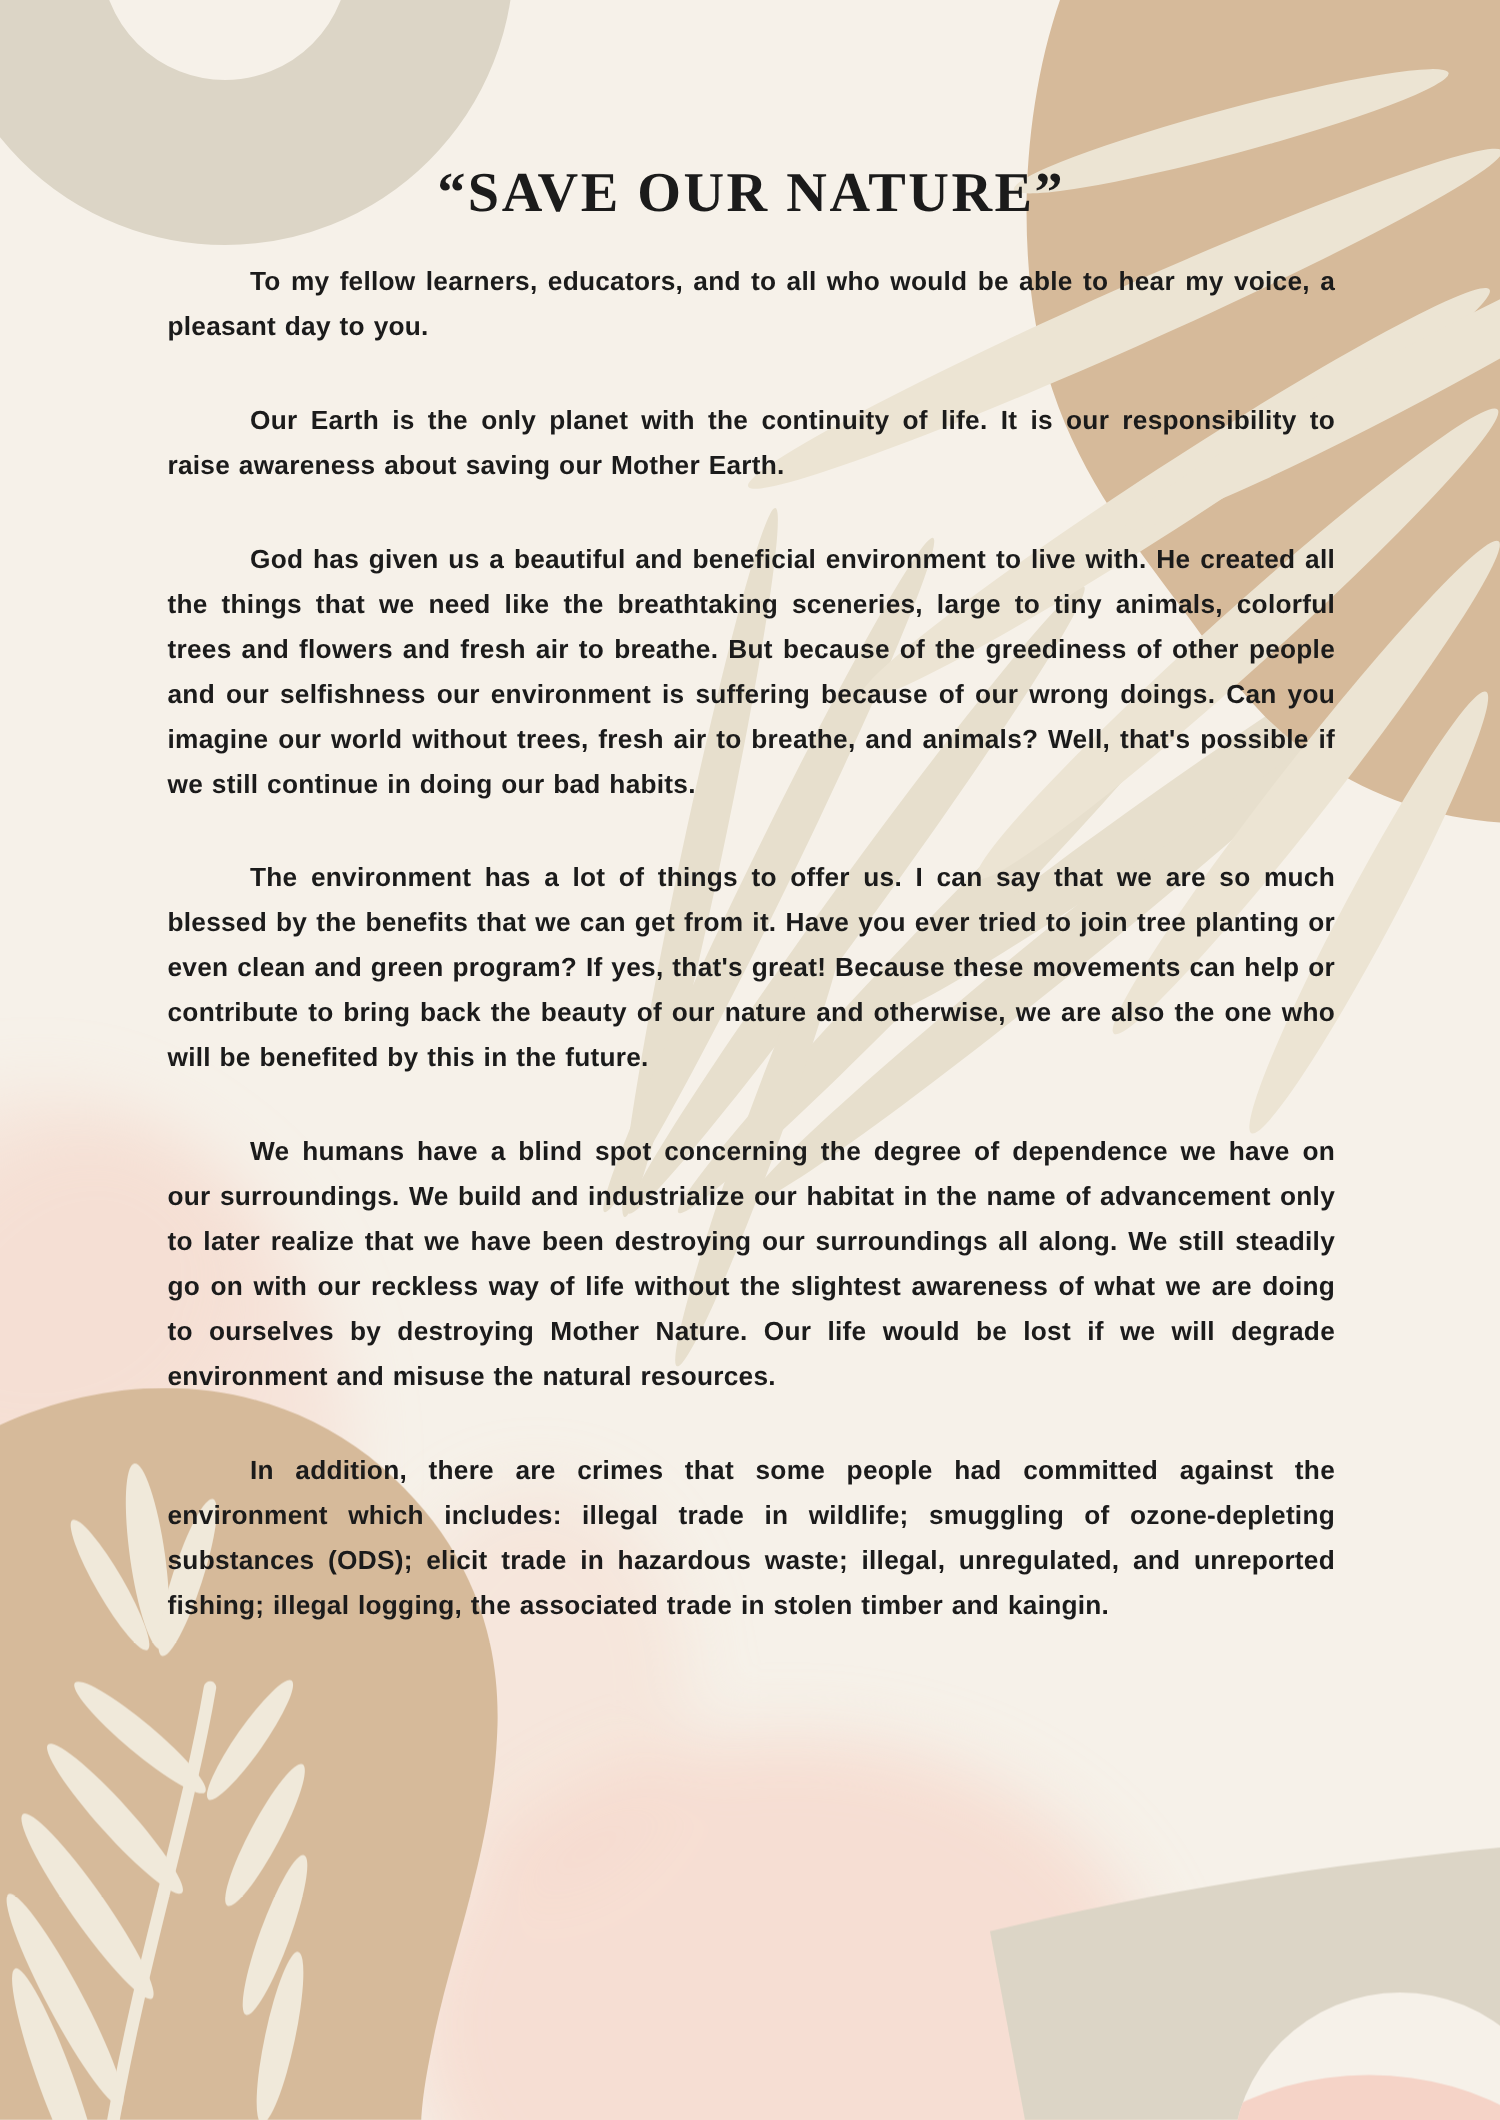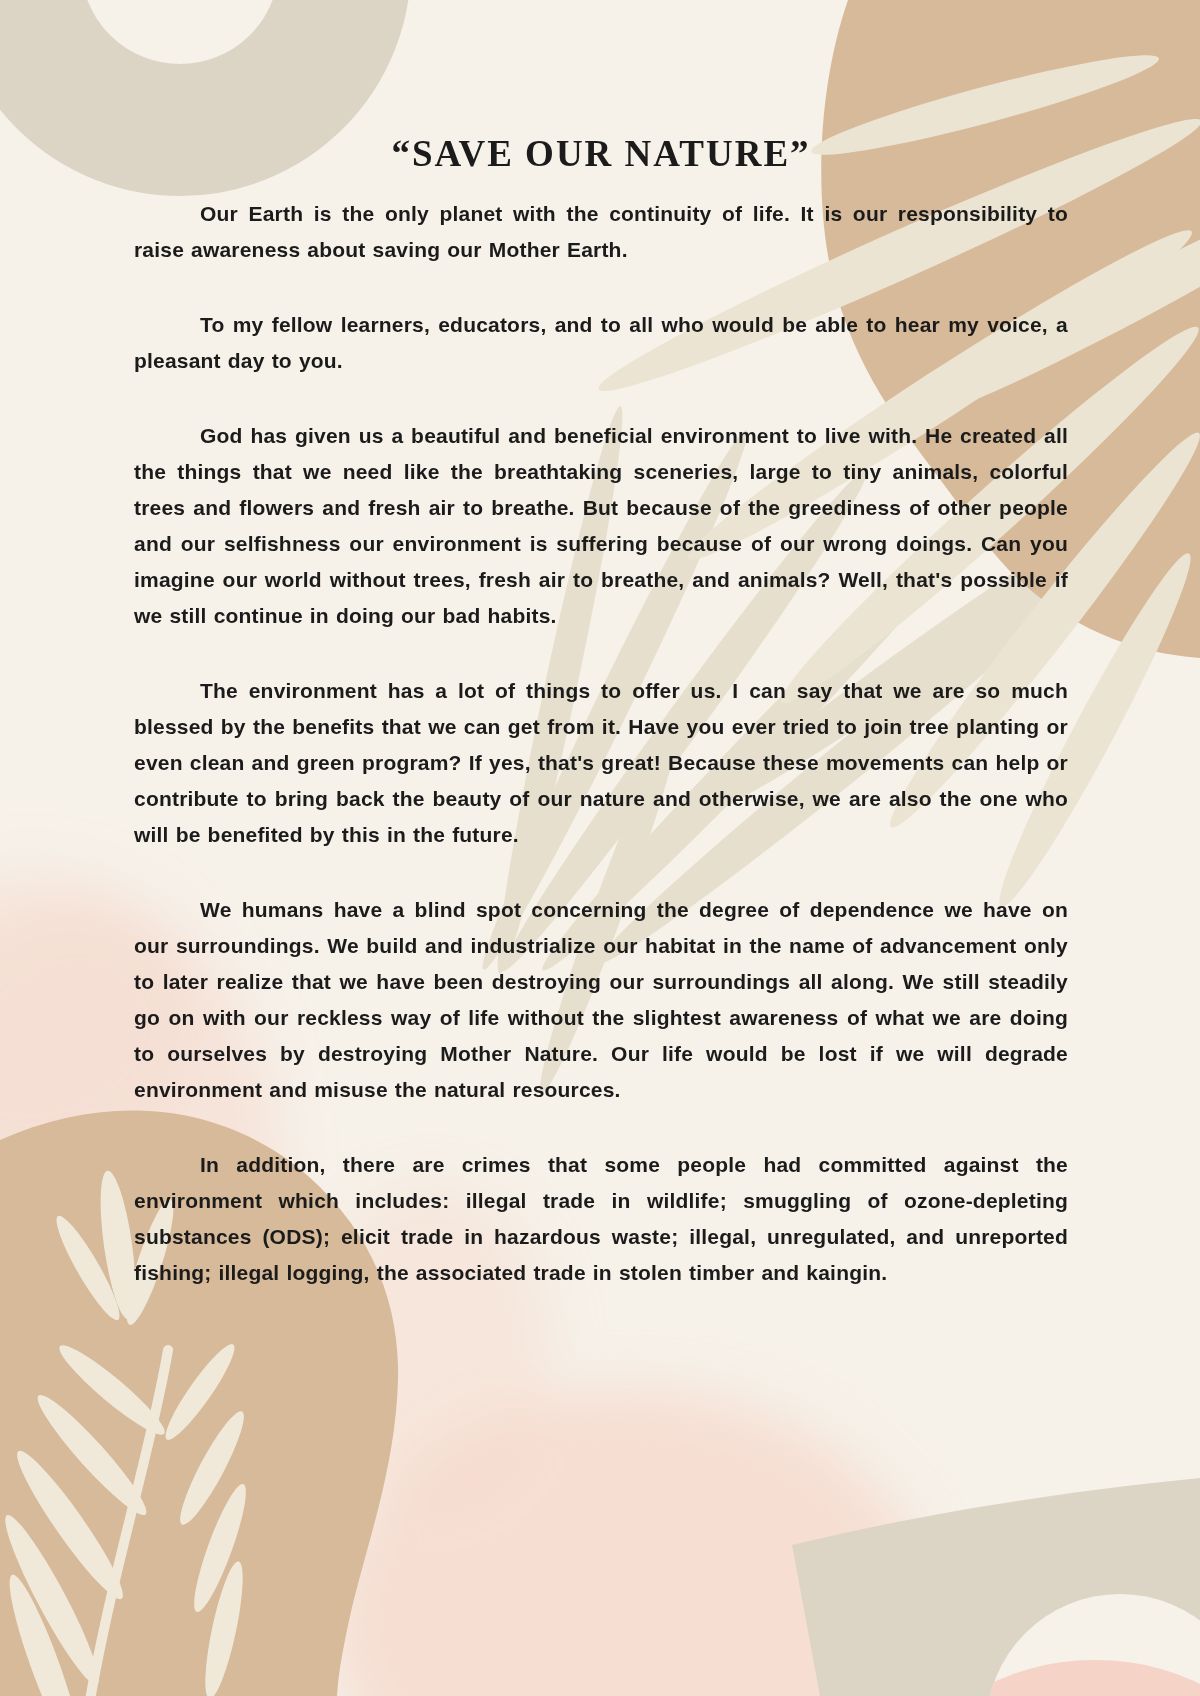--- a/index.html
+++ b/index.html
@@ -11,25 +11,25 @@
     font-family:"Liberation Sans",sans-serif;
   }
   .bg-art{position:absolute;inset:0;width:100%;height:100%;z-index:0;}
   .content{
     position:absolute;left:134px;top:130px;width:934px;z-index:1;
     color:var(--text,#1b1b1b);
   }
   .doc-title{
     font-family:"Liberation Serif","DejaVu Serif",serif;
     font-weight:900;
-    font-size:37px;
+    font-size:45px;
     line-height:48px;
     letter-spacing:2px;
     text-align:center;
-    margin:0 0 18px 0;
+    margin:0 0 30px 0;
     color:var(--text,#1b1b1b);
   }
   .doc-body p{
     font-size:21px;
     font-weight:700;
     line-height:36px;
     text-align:justify;
     text-indent:66px;
     margin:0 0 39px 0;
     letter-spacing:0.2px;
@@ -106,22 +106,22 @@
     <g>
       <path style="fill:var(--greige)" d="M 792,1545 C 930,1512 1060,1492 1200,1478 L 1200,1696 L 820,1696 Z"></path>
       <circle cx="1120" cy="1728" r="134" style="fill:var(--background)"></circle>
       <ellipse cx="1095" cy="1780" rx="175" ry="120" clip-path="url(#br-hole)" style="fill:var(--pink-deep)" opacity="0.9"></ellipse>
     </g>
   </svg>
 
   <div class="content">
     <h1 class="doc-title">“SAVE OUR NATURE”</h1>
     <div class="doc-body">
+      <p>To my fellow learners, educators, and to all who would be able to hear my voice, a pleasant day to you.</p>
       <p>Our Earth is the only planet with the continuity of life. It is our responsibility to raise awareness about saving our Mother Earth.</p>
-      <p>To my fellow learners, educators, and to all who would be able to hear my voice, a pleasant day to you.</p>
       <p>God has given us a beautiful and beneficial environment to live with. He created all the things that we need like the breathtaking sceneries, large to tiny animals, colorful trees and flowers and fresh air to breathe. But because of the greediness of other people and our selfishness our environment is suffering because of our wrong doings. Can you imagine our world without trees, fresh air to breathe, and animals? Well, that's possible if we still continue in doing our bad habits.</p>
       <p>The environment has a lot of things to offer us. I can say that we are so much blessed by the benefits that we can get from it. Have you ever tried to join tree planting or even clean and green program? If yes, that's great! Because these movements can help or contribute to bring back the beauty of our nature and otherwise, we are also the one who will be benefited by this in the future.</p>
       <p>We humans have a blind spot concerning the degree of dependence we have on our surroundings. We build and industrialize our habitat in the name of advancement only to later realize that we have been destroying our surroundings all along. We still steadily go on with our reckless way of life without the slightest awareness of what we are doing to ourselves by destroying Mother Nature. Our life would be lost if we will degrade environment and misuse the natural resources.</p>
       <p>In addition, there are crimes that some people had committed against the environment which includes: illegal trade in wildlife; smuggling of ozone-depleting substances (ODS); elicit trade in hazardous waste; illegal, unregulated, and unreported fishing; illegal logging, the associated trade in stolen timber and kaingin.</p>
     </div>
   </div>
 
 </div>
 
 </body></html>

